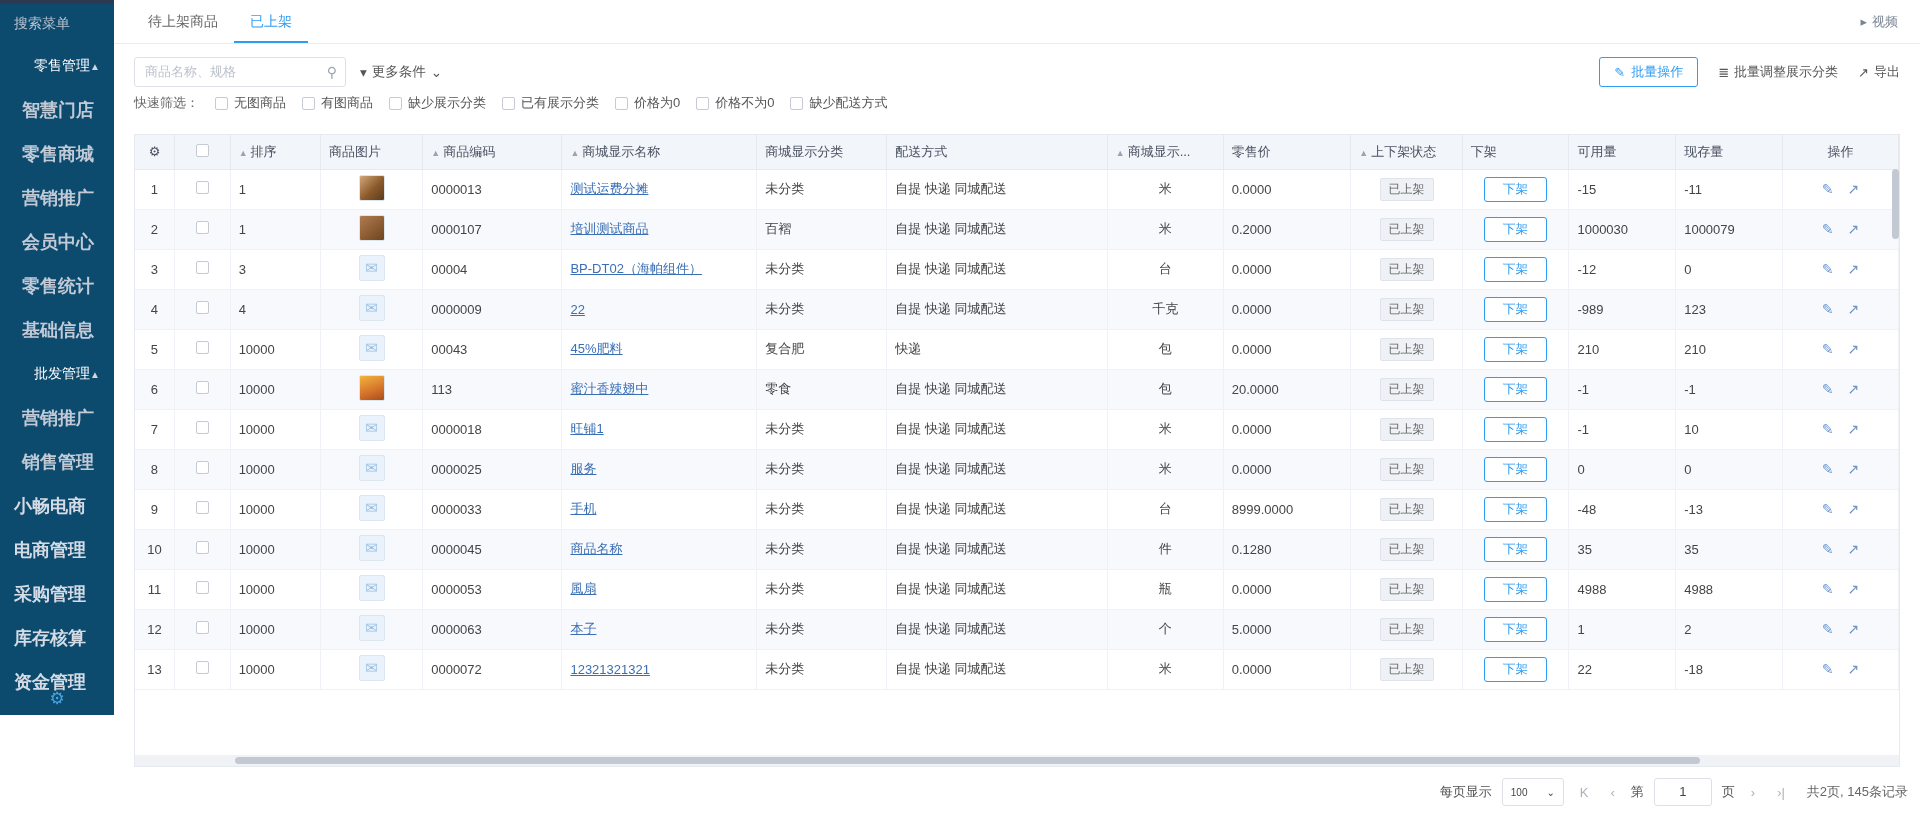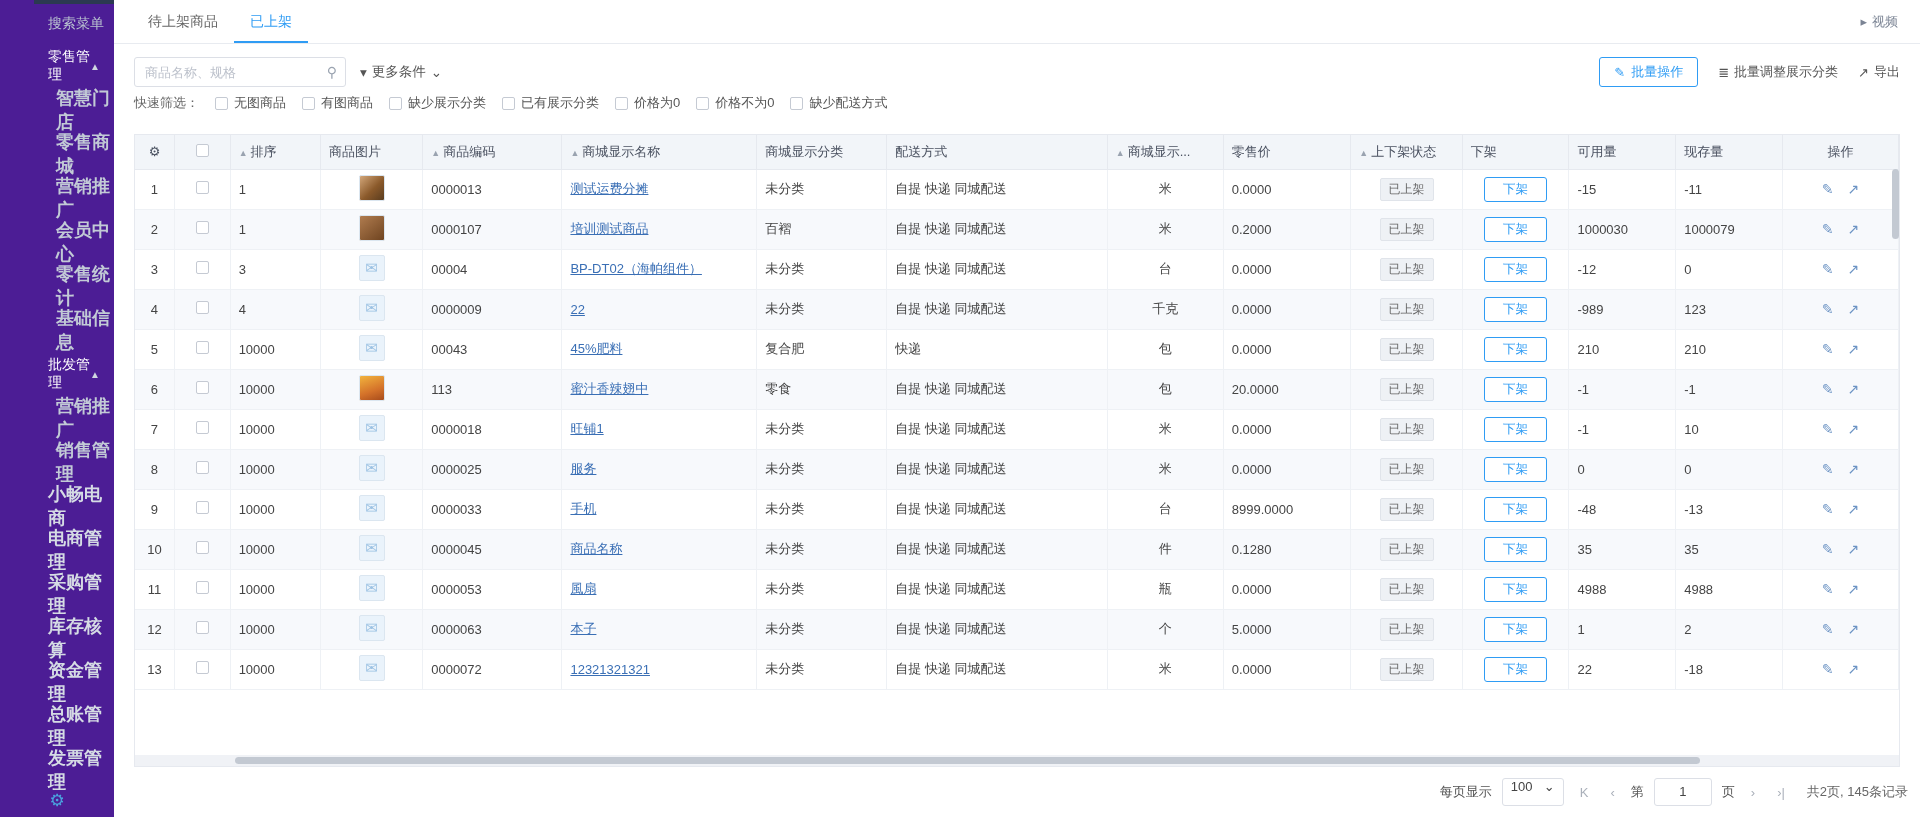--- a/index.html
+++ b/index.html
@@ -10,26 +10,25 @@
     font-size: 13px;
     color: #333;
     background: #fff;
     overflow: hidden;
   }
   .app { display: flex; width: 1920px; height: 817px; }
 
   
   .sidebar {
     width: 114px; flex: 0 0 114px;
-    background: #4c1d95;
+    background: #0c4a6e;
     color: #c9d1dc;
-    height: 817px;
+    height: 715px;
     position: relative;
     overflow: hidden;
-    padding-left: 34px;
   }
   .sb-top-strip { height: 4px; background: #2b3951; }
   .sb-search {
     height: 40px; display: flex; align-items: center;
     padding-left: 14px; color: #b9c2d0; font-size: 14px;
   }
   .sb-group {
     height: 44px; display: flex; align-items: center; justify-content: flex-end;
     padding: 0 14px 0 14px; color: #fff; font-size: 14px;
   }
@@ -89,21 +88,21 @@
   .filterrow {
     height: 44px; display: flex; align-items: center; padding: 0 20px; gap: 14px;
     margin-top: 6px;
   }
   .search-box {
     width: 212px; height: 30px; border: 1px solid #dcdfe6; border-radius: 3px;
     display: flex; align-items: center; padding: 0 8px; background: #fff;
   }
   .search-box input {
     border: 0; outline: 0; flex: 1; font-size: 13px; color: #333;
-    font-family: Liberation Sans, sans-serif; background: transparent;
+    font-family: Liberation Serif, serif; background: transparent;
   }
   .search-box input::placeholder { color: #bcc1cb; }
   .search-box .mag { color: #9aa3b0; font-size: 14px; }
   .more-cond { color: #555; font-size: 13.5px; display: flex; align-items: center; gap: 5px; }
   .fr-right { margin-left: auto; display: flex; align-items: center; gap: 20px; }
   .btn-primary {
     background: #fff; border: 1px solid #2f9cf4; color: #2f9cf4;
     height: 30px; padding: 0 14px; border-radius: 3px; font-size: 13px;
     display: flex; align-items: center; gap: 6px;
   }
@@ -174,22 +173,22 @@
     background: #c3c9d2; border-radius: 4px;
   }
 
   
   .pager {
     height: 50px; display: flex; align-items: center; justify-content: flex-end;
     gap: 10px; padding: 0 12px; font-size: 13px; color: #555;
   }
   .sel {
     border: 1px solid #dcdfe6; border-radius: 3px; height: 28px; width: 62px;
-    display: flex; justify-content: space-between;
-    padding: 0 8px; background: #fff; font-size: 13px; color: #444;
+    display: flex; align-items: center; justify-content: space-between;
+    padding: 0 8px; background: #fff; font-size: 10px; color: #444;
   }
   .pg-btn { color: #aab0ba; padding: 0 6px; font-size: 13px; }
   .pg-input {
     width: 58px; height: 28px; border: 1px solid #dcdfe6; border-radius: 3px;
     text-align: center; font-size: 13px; color: #444; line-height: 26px;
   }
   .total { color: #666; margin-left: 6px; }
 </style>
 </head>
 <body>

